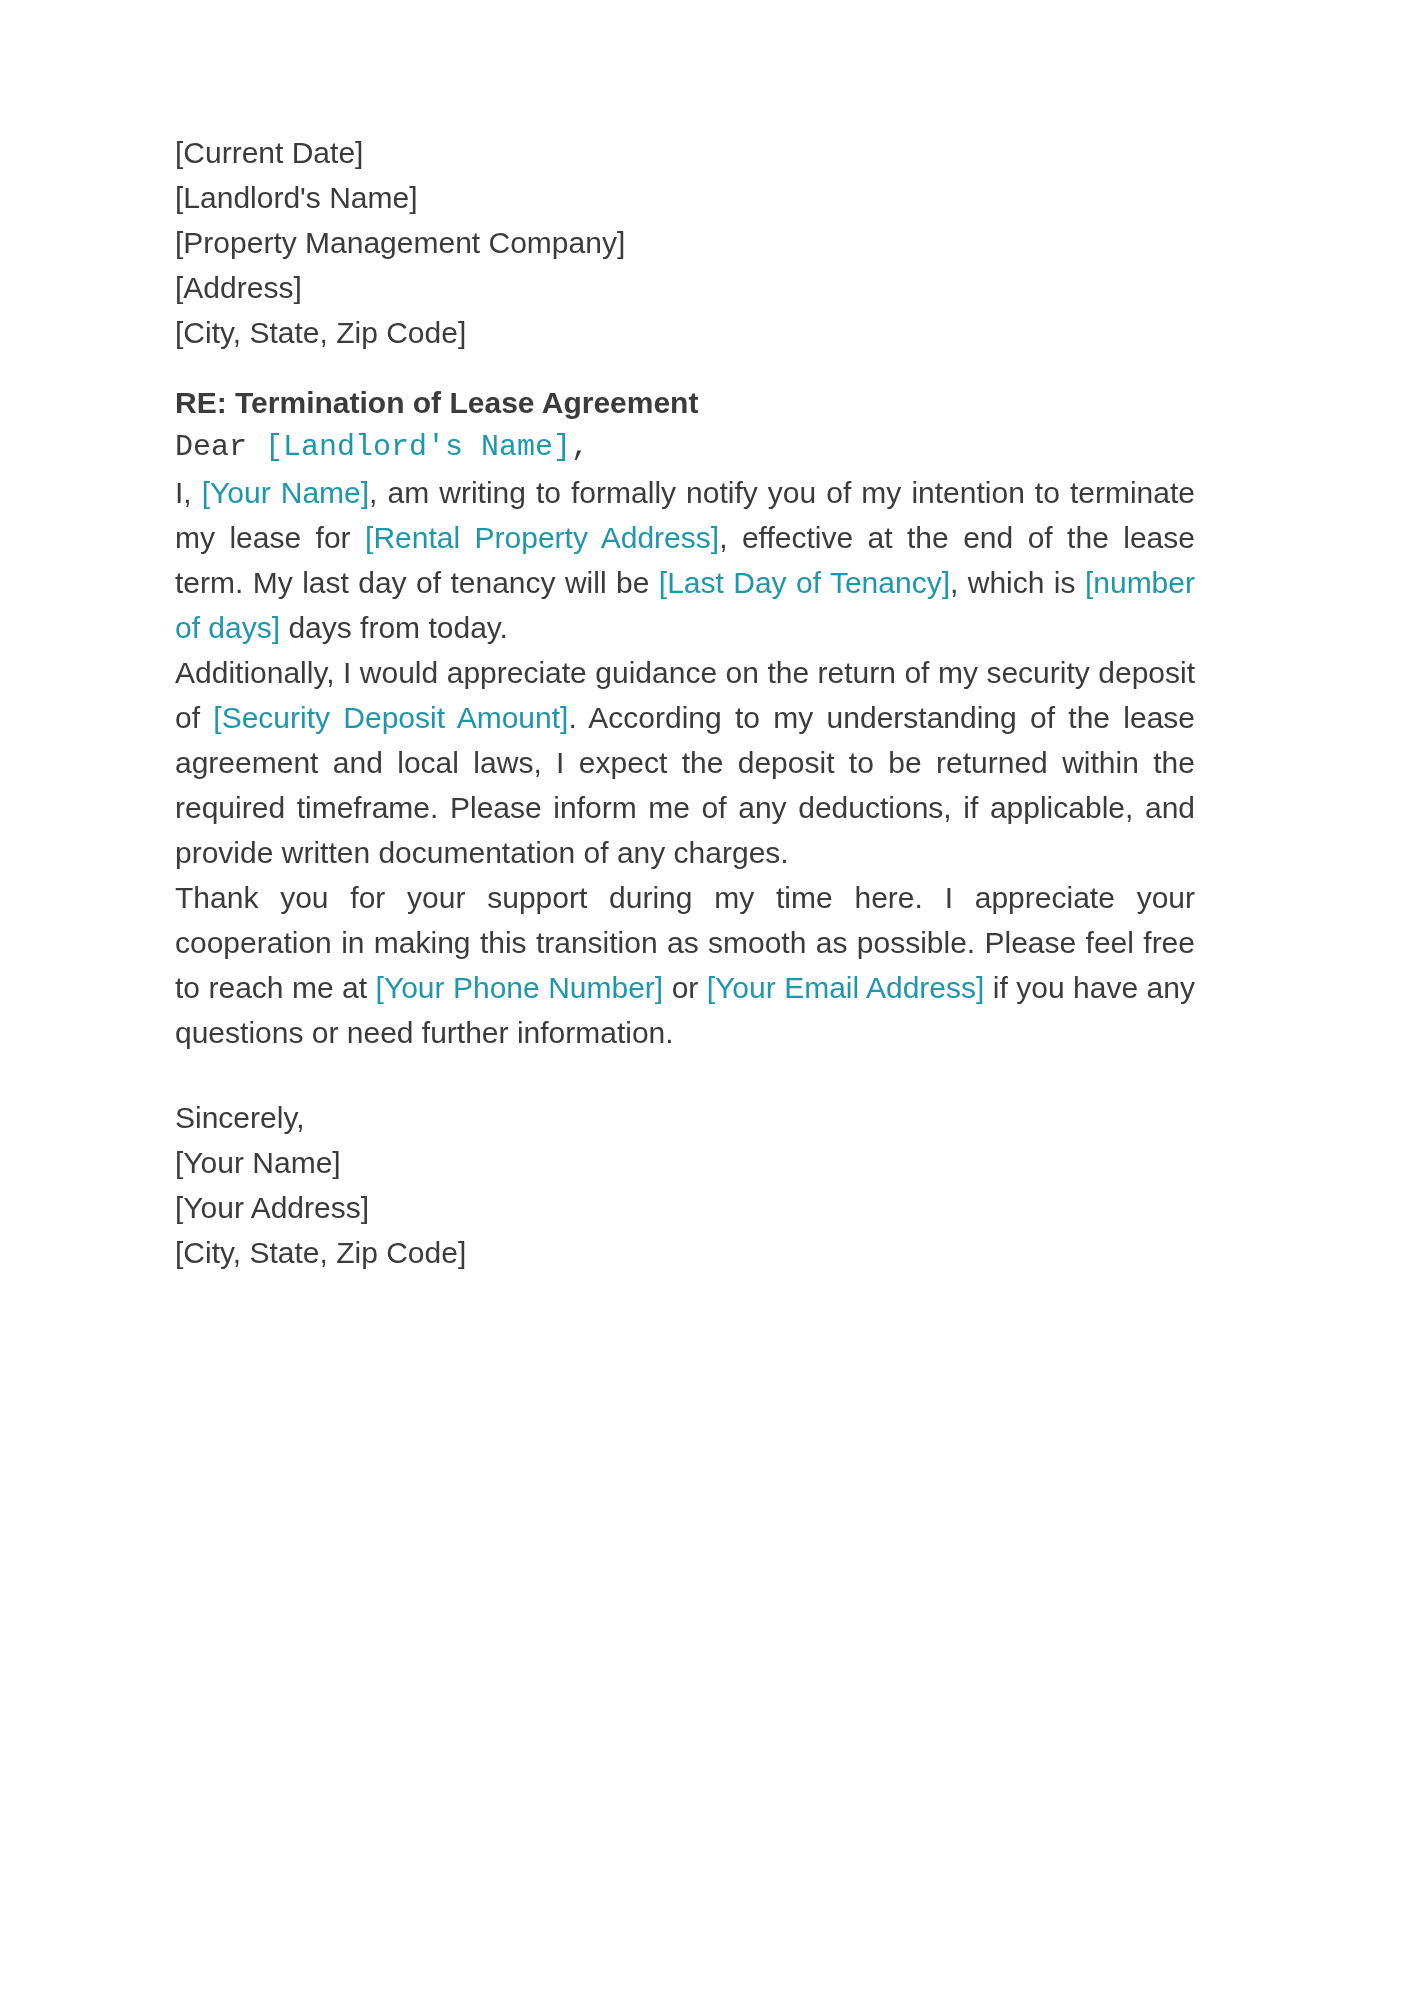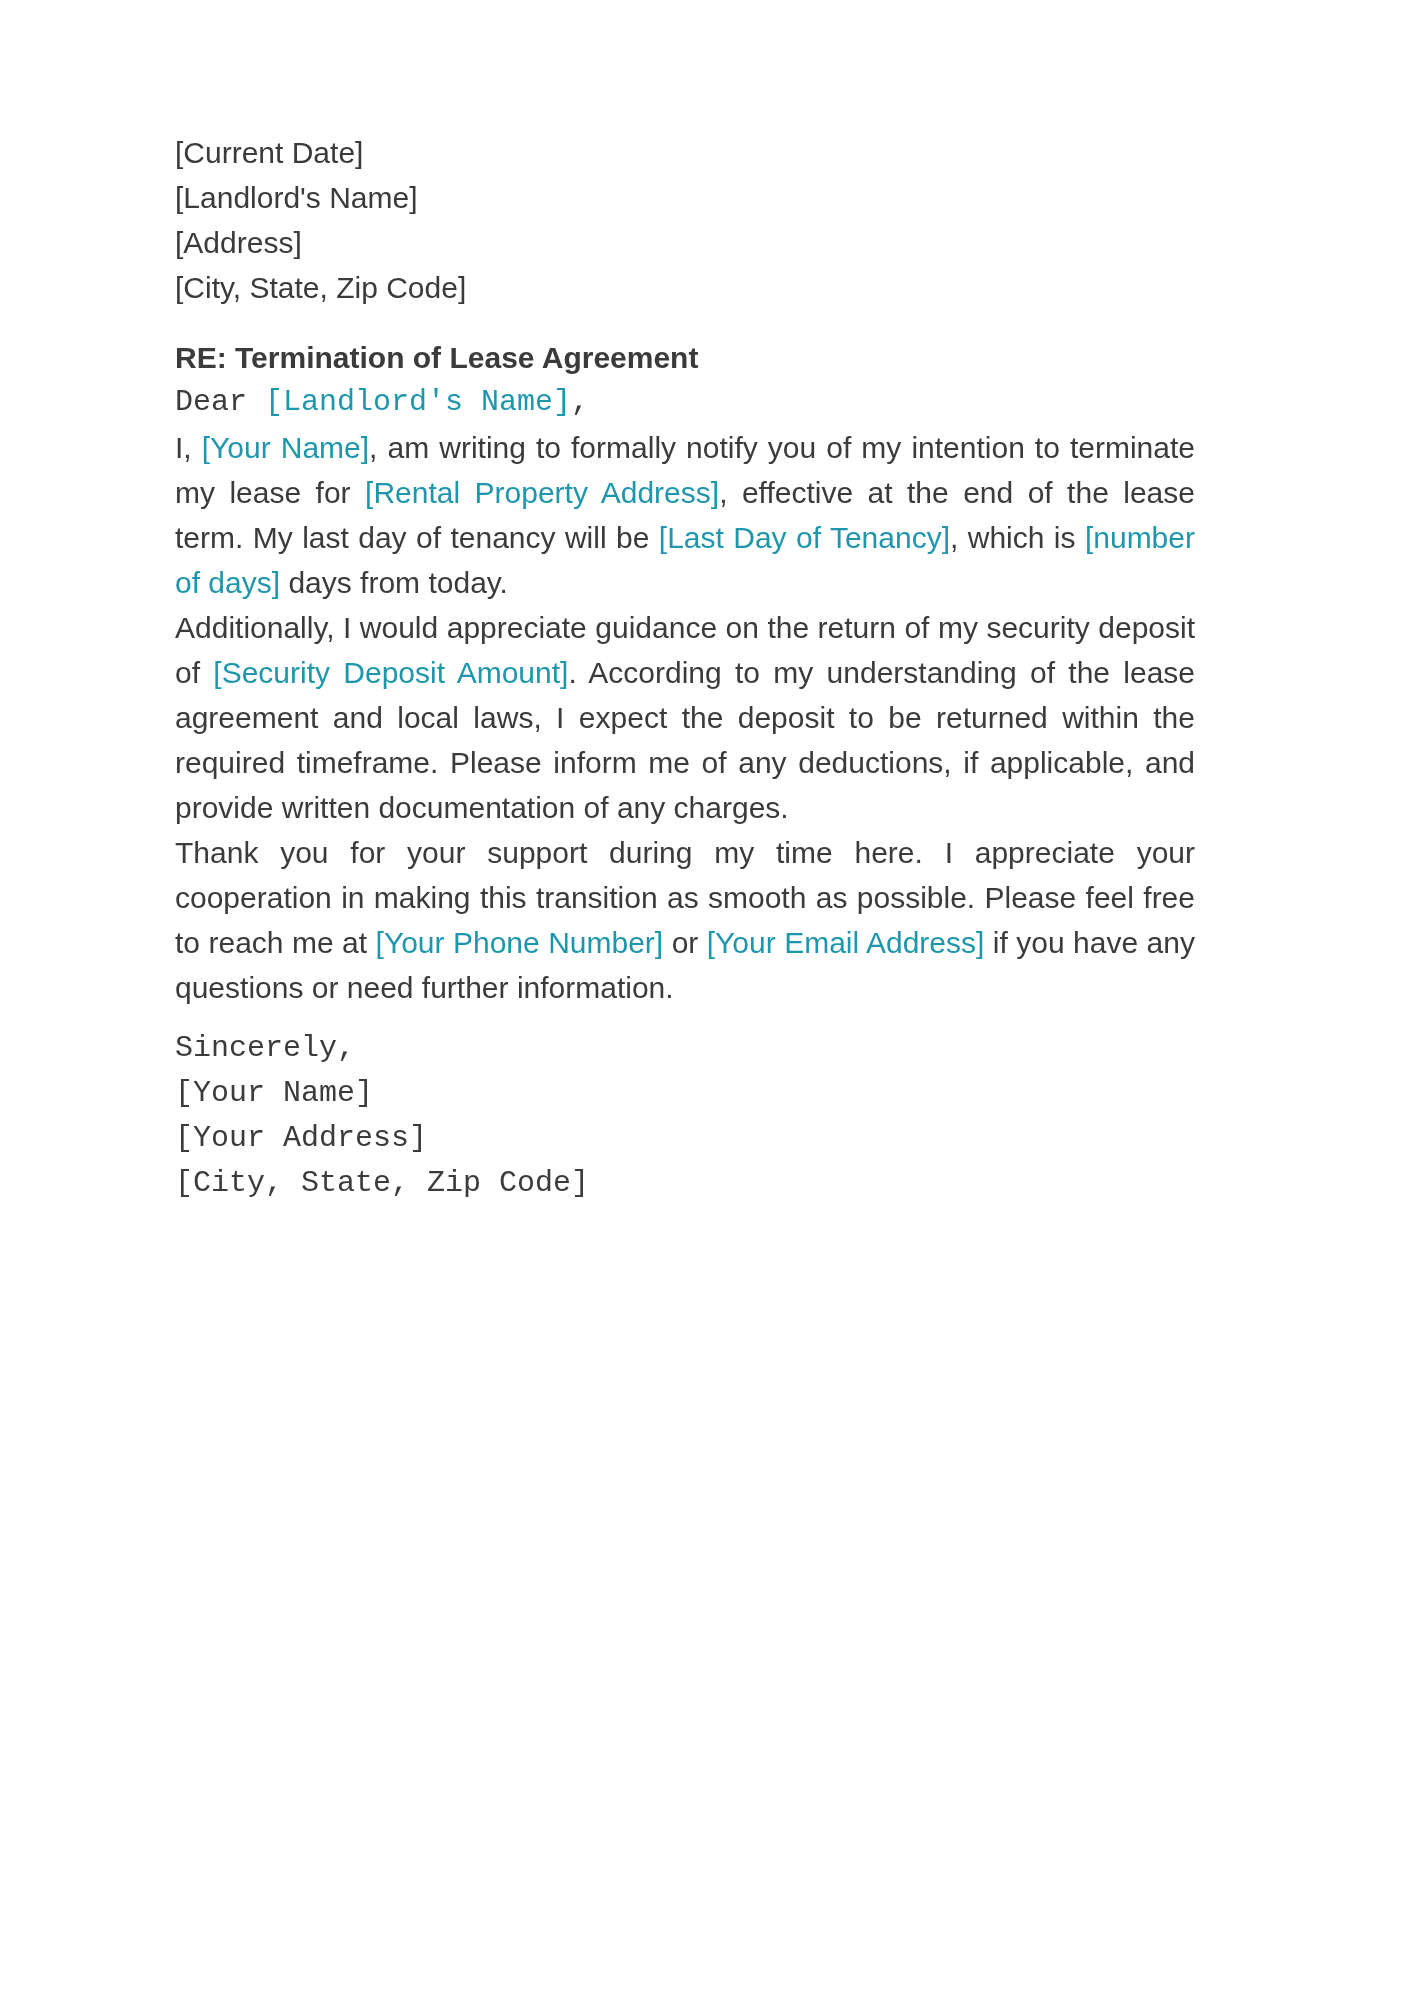--- a/index.html
+++ b/index.html
@@ -17,39 +17,40 @@
     left: 175px;
     top: 130px;
     width: 1020px;
     font-size: 30px;
     line-height: 45px;
   }
   .content p, .content div.line { margin: 0; padding: 0; }
   .subject { margin-top: 25px; font-weight: bold; }
   .salutation { margin-top: 45px; font-family: Liberation Mono, monospace; }
   .para { margin-top: 40px; text-align: justify; }
-  .closing { margin-top: 16px; font-family: Liberation Mono, monospace; }
+  .closing { margin-top: 40px; }
   .ph { color: var(--accent, #1e97ad); }
   .logo {
     position: absolute;
     left: 1162px;
     top: 1741px;
     width: 188px;
     height: 188px;
   }
 </style>
 </head>
 <body>
 
 <div class="page">
   <div class="content">
 
     <div class="block">
       <div class="line">[Current Date]</div>
       <div class="line">[Landlord's Name]</div>
+      <div class="line">[Property Management Company]</div>
       <div class="line">[Address]</div>
       <div class="line">[City, State, Zip Code]</div>
     </div>
 
     <div class="subject">RE: Termination of Lease Agreement</div>
 
     <p class="salutation"><span>Dear </span><span class="ph">[Landlord's Name]</span><span>,</span></p>
 
     <p class="para"><span>I, </span><span class="ph">[Your Name]</span><span>, am writing to formally notify you of my intention to terminate my lease for </span><span class="ph">[Rental Property Address]</span><span>, effective at the end of the lease term. My last day of tenancy will be </span><span class="ph">[Last Day of Tenancy]</span><span>, which is </span><span class="ph">[number of days]</span><span> days from today.</span></p>
     <p class="para"><span>Additionally, I would appreciate guidance on the return of my security deposit of </span><span class="ph">[Security Deposit Amount]</span><span>. According to my understanding of the lease agreement and local laws, I expect the deposit to be returned within the required timeframe. Please inform me of any deductions, if applicable, and provide written documentation of any charges.</span></p>

